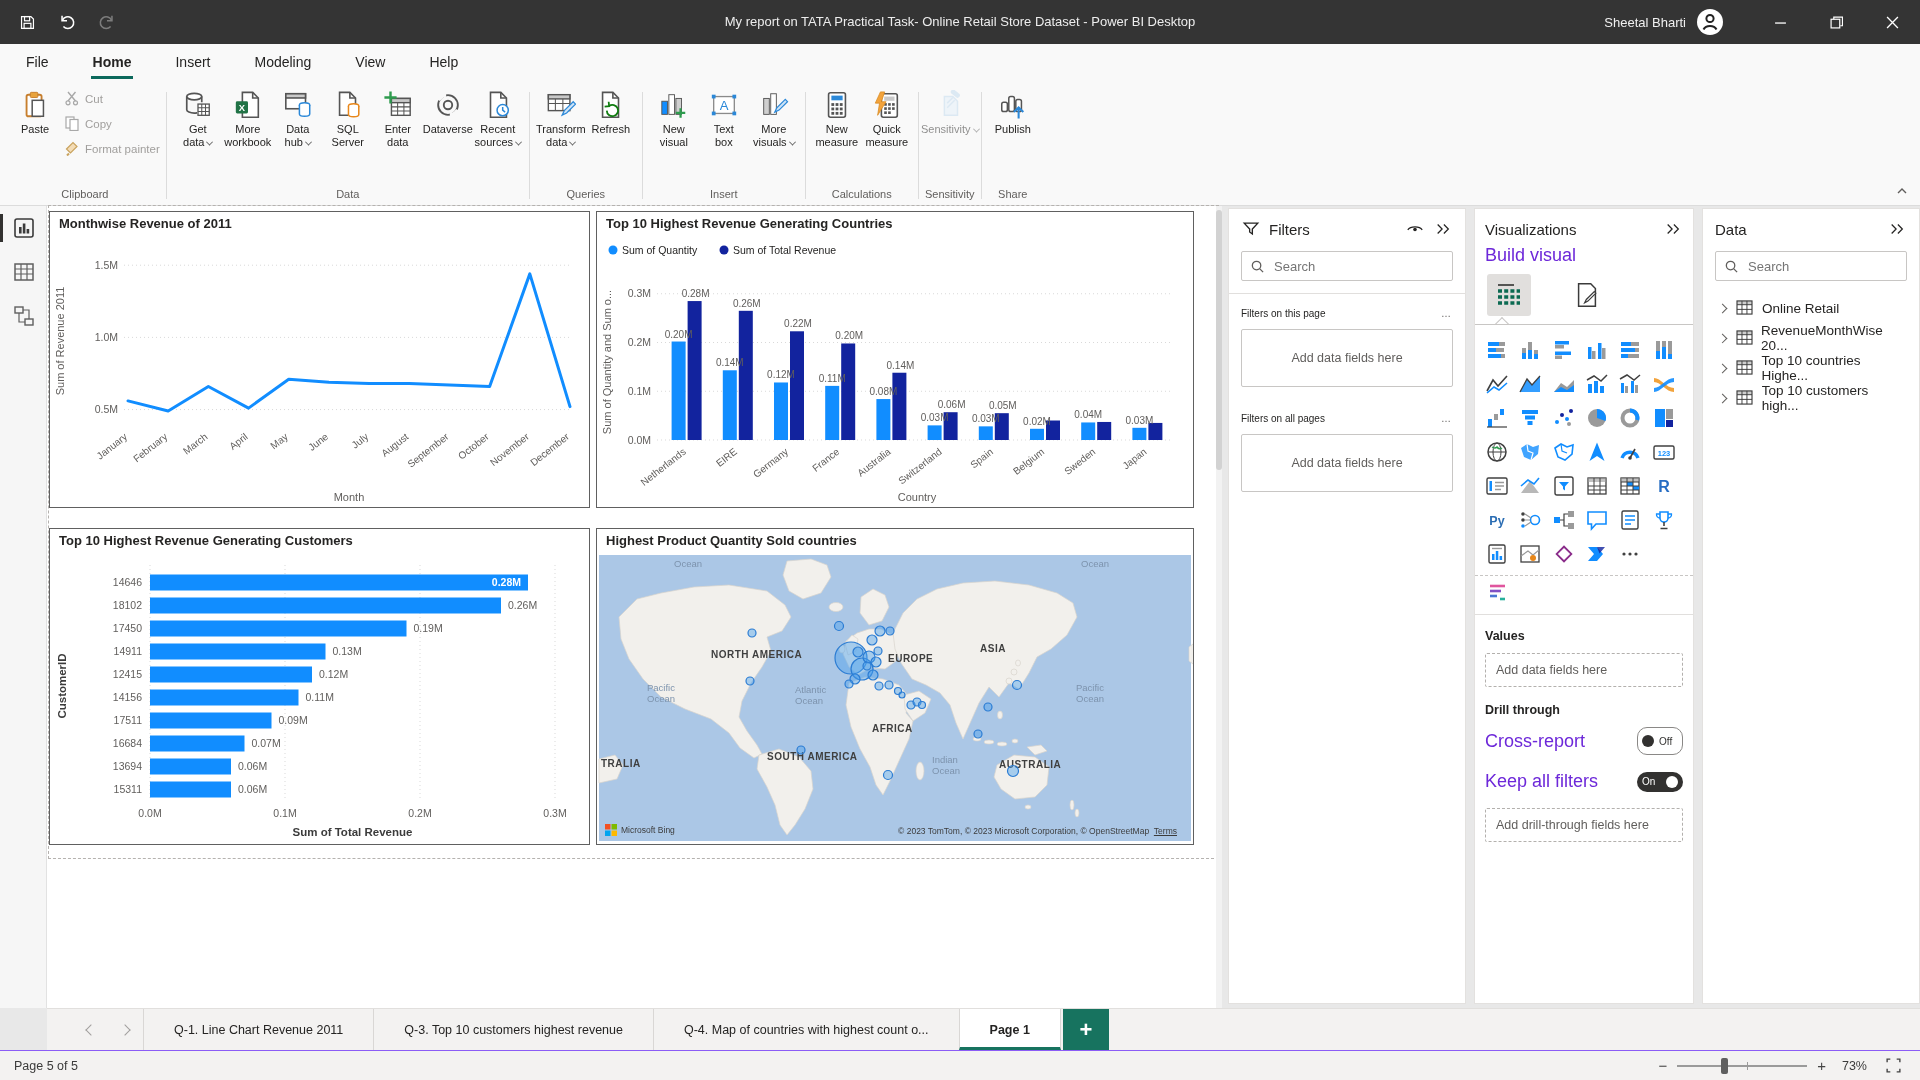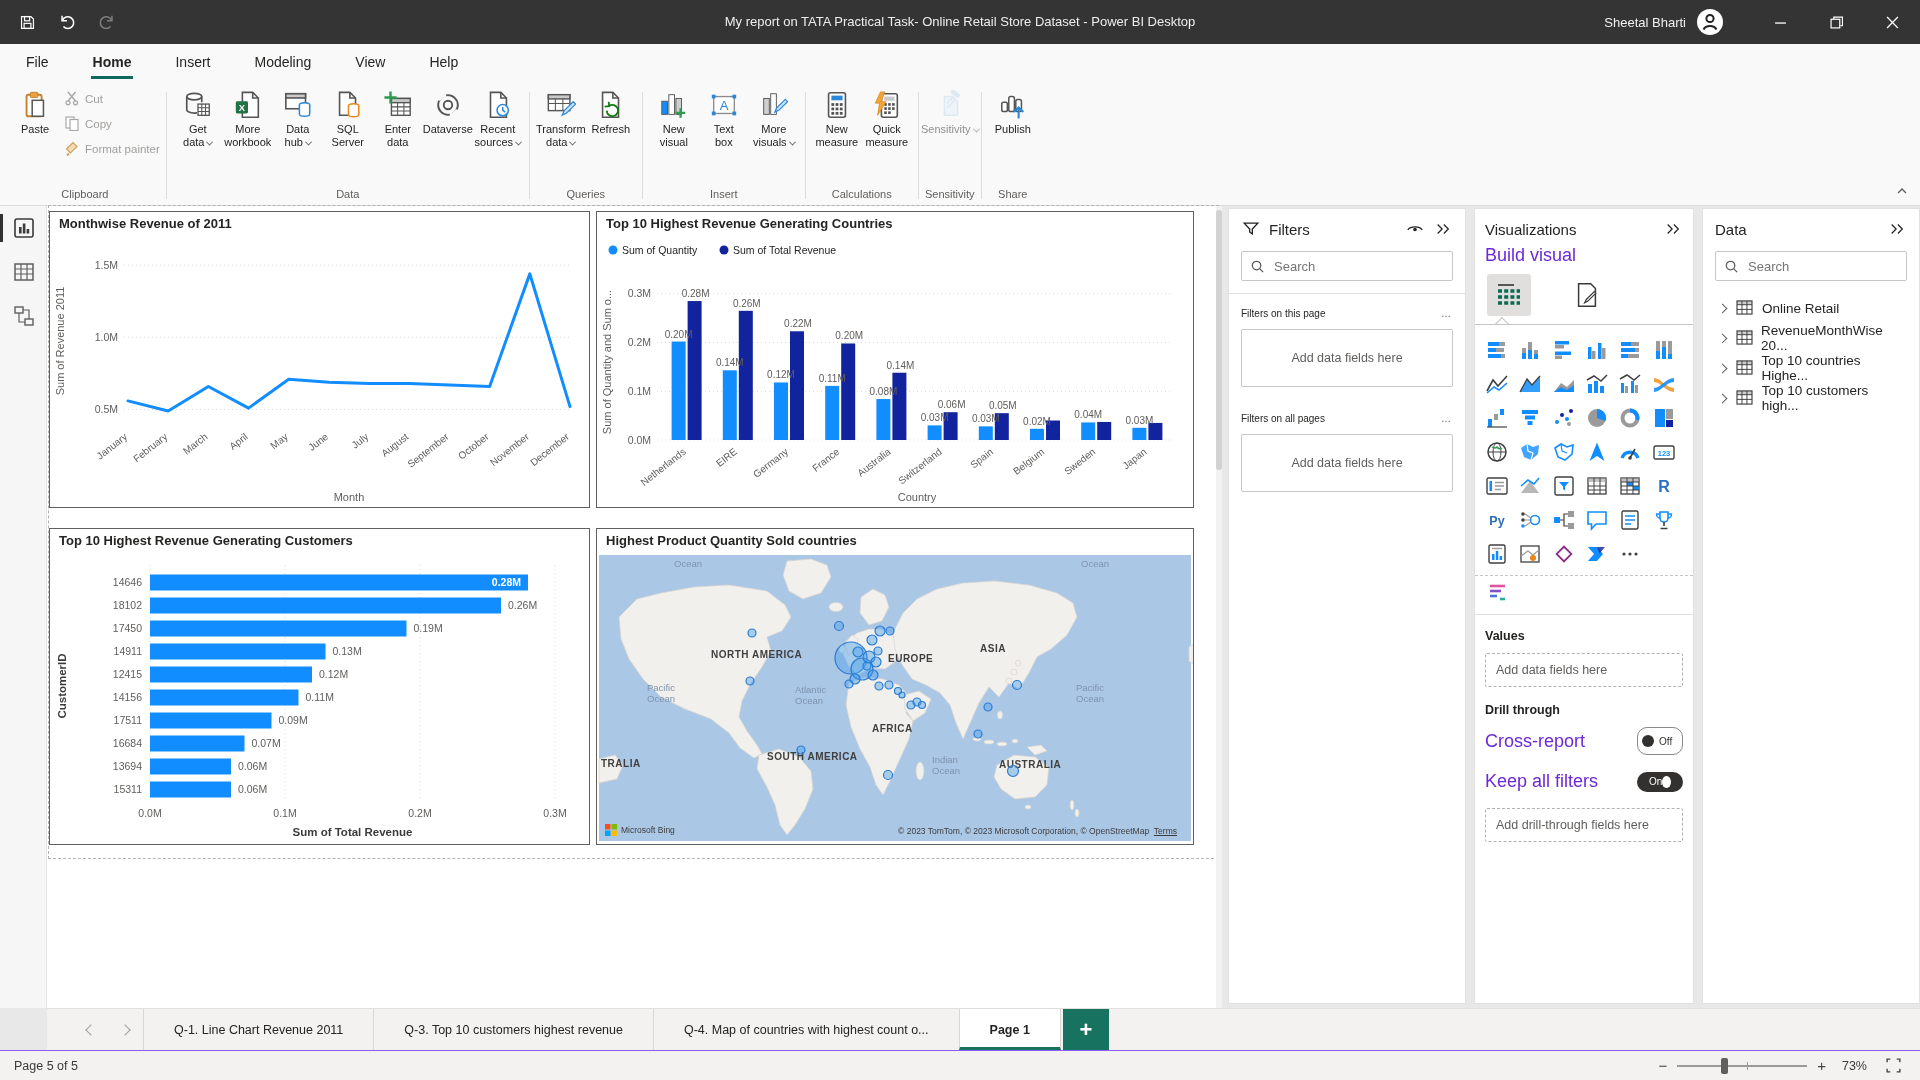--- a/index.html
+++ b/index.html
@@ -76,21 +76,21 @@
   .viz-notchrule .notch{position:absolute;left:22px;top:1px;width:10px;height:10px;background:#fff;border-left:1px solid #c8c6c4;border-top:1px solid #c8c6c4;transform:rotate(45deg);}
   #viz-grid{display:grid;grid-template-columns:repeat(6,1fr);row-gap:7px;column-gap:2px;margin-bottom:8px;}
   .vg-cell{width:30px;height:27px;display:flex;align-items:center;justify-content:flex-start;cursor:pointer;border-radius:2px;}
   .dash-rule{border-top:1px dashed #c8c6c4;margin:2px -10px 8px;}
   .sec-label{font-size:12.5px;font-weight:bold;color:#252423;margin:6px 0 10px;}
   .plain-label{font-size:18px;color:#6d28d9;}
   .toggle-row{display:flex;align-items:center;margin:0 0 16px;}
   .toggle-off{margin-left:auto;width:46px;height:20px;border:1px solid #8a8886;border-radius:10px;display:flex;align-items:center;padding:13px 4px;cursor:pointer;}
   .toggle-off .knob{width:12px;height:12px;border-radius:50%;background:#323130;}
   .toggle-off .tlab{font-size:10px;color:#323130;margin-left:5px;}
-  .toggle-on{margin-left:auto;width:46px;height:20px;background:#323130;border-radius:10px;display:flex;align-items:center;padding:0 12px;cursor:pointer;}
+  .toggle-on{margin-left:auto;width:46px;height:20px;background:#323130;border-radius:10px;display:flex;align-items:center;padding:0 5px;cursor:pointer;}
   .toggle-on .tlab{font-size:10px;color:#fff;}
   .toggle-on .knob{width:12px;height:12px;border-radius:50%;background:#fff;margin-left:auto;}
   .data-row{display:flex;align-items:center;height:30px;font-size:13.5px;color:#252423;cursor:pointer;}
   .data-row .chev{width:7px;height:7px;border-right:1.4px solid #605e5c;border-bottom:1.4px solid #605e5c;transform:rotate(-45deg);margin:0 10px 0 4px;}
   .data-row .tic{width:18px;height:16px;margin-right:8px;display:inline-flex;}
 
   
   #tabbar{position:absolute;left:47px;top:1008px;width:1873px;height:42px;background:#f3f2f1;border-top:1px solid #e1dfdd;display:flex;align-items:stretch;}
   .tab-arrows{display:flex;align-items:center;padding:0 14px 0 40px;gap:26px;}
   .tab-arrow{width:8px;height:8px;border-right:1.6px solid #a19f9d;border-bottom:1.6px solid #a19f9d;cursor:pointer;}

